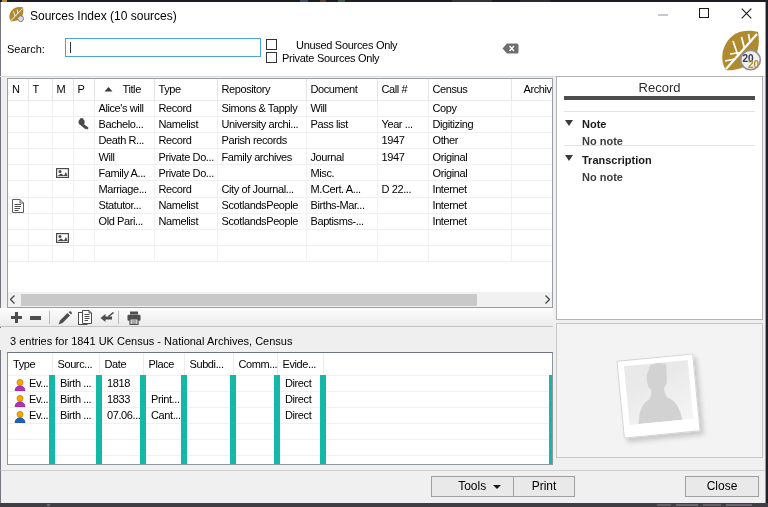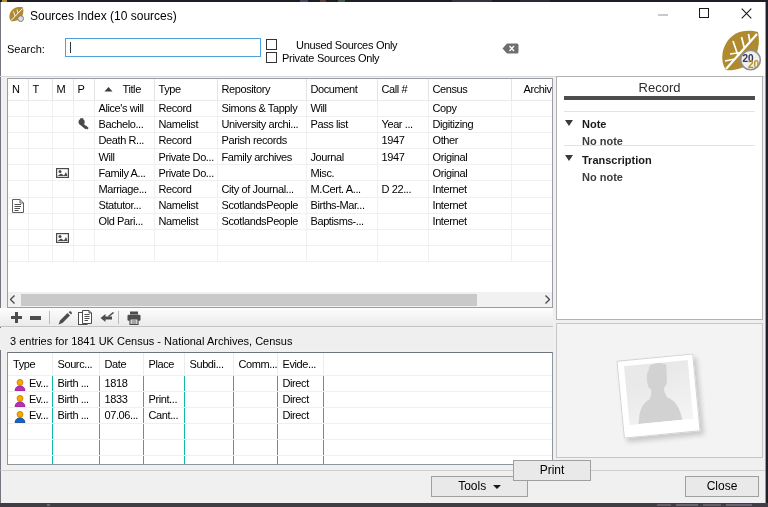--- a/index.html
+++ b/index.html
@@ -36,21 +36,21 @@
 
 #toolbar { left:0; top:308px; width:553px; height:19px;
   background:linear-gradient(#fdfdfd,#ebebeb); border-bottom:1px solid #c3c3c3; }
 .tsep { top:311px; width:1px; height:13px; background:#b9b9b9; }
 
 #entries { left:0; top:328px; width:553px; height:22px; background:#efefef; }
 #entriestxt { left:10px; top:335px; font-size:11px; color:#000; }
 
 #tbl2wrap { left:7px; top:352px; width:546px; height:113px; background:#fff; border:1px solid #8f959c; border-top:1px solid #6e747f; overflow:hidden; }
 #tbl2 th { height:22px; padding:0 0 0 5px; font-weight:normal; text-align:left; border-right:1px solid #ececee; border-bottom:1px solid #f0f0f2; white-space:nowrap; overflow:hidden; }
-#tbl2 td { height:16px; padding:0 0 0 5px; border-right:1px solid #14b8a6; border-bottom:1px solid #f0f0f2; white-space:nowrap; overflow:hidden;margin-top:28px; }
+#tbl2 td { height:16px; padding:0 0 0 5px; border-right:6px solid #14b8a6; border-bottom:1px solid #f0f0f2; white-space:nowrap; overflow:hidden;margin-top:28px; }
 
 #recpanel { left:556px; top:76px; width:207px; height:244px; background:#fff; border:1px solid #b2b2b2; }
 #rectitle { left:556px; top:80px; width:207px; text-align:center; font-size:13px; color:#2d2d2d; }
 #recbar { left:564px; top:96px; width:191px; height:4px; background:#4d4d4d; }
 .recsep { left:564px; width:191px; height:1px; background:#e3e3e3; }
 .sechdr { font-size:11px; font-weight:bold; color:#1a1a1a; }
 .secbody { font-size:11px; color:#3c3c3c;font-weight:bold; }
 .tri { width:0; height:0; border-left:4.5px solid transparent; border-right:4.5px solid transparent; border-top:6px solid #3a3a3a; }
 
 #photopanel { left:556px; top:323px; width:207px; height:135px; background:#f3f3f3; border:1px solid #c6c6c6; }
@@ -454,21 +454,21 @@
   <div class="abs" id="photopanel"></div>
   <div class="abs" id="polaroid">
     <div id="photoimg">
       <svg width="64" height="59" viewBox="0 0 64 59">
         <path d="M9 59 Q11 40 22 35.5 Q25 31.5 25 26 Q21.5 25 21.5 16 Q21.5 8.5 24.5 6.5 Q23.5 1 31 0.5 Q34 -2 38 1 Q43.5 1 42 6.5 L41.5 16 Q41.5 23.5 37.5 25.5 Q37.5 31.5 40.5 35.5 Q51 40 53 59 Z" fill="#d2d2d2"></path>
       </svg>
     </div>
   </div>
 
   <div class="btn" style="left:431px;top:476px;width:97px">Tools&nbsp;&nbsp;<span style="display:inline-block;width:0;height:0;border-left:4px solid transparent;border-right:4px solid transparent;border-top:4px solid #1a1a1a;margin-bottom:1px"></span></div>
-  <div class="btn" style="left:513px;top:460px;width:78px">Print</div>
+  <div class="btn" style="left:513px;top:476px;width:62px">Print</div>
   <div class="btn" style="left:685px;top:476px;width:74px">Close</div>
 
   <div class="strip" style="left:0;top:503px;width:768px;height:4px;background:#413d46"></div>
   <div class="strip" style="left:657px;top:504px;width:14px;height:2px;background:#6b5b6e"></div>
   <div class="strip" style="left:676px;top:504px;width:22px;height:2px;background:#716076"></div>
   <div class="strip" style="left:703px;top:504px;width:18px;height:2px;background:#6b5b6e"></div>
   <div class="strip" style="left:726px;top:504px;width:26px;height:2px;background:#716076"></div>
   <div class="strip" style="left:47px;top:504px;width:3px;height:2px;background:#6a6a72"></div>
 
   <div class="strip" style="left:0;top:0;width:768px;height:2px;background:#1d1d26"></div>

